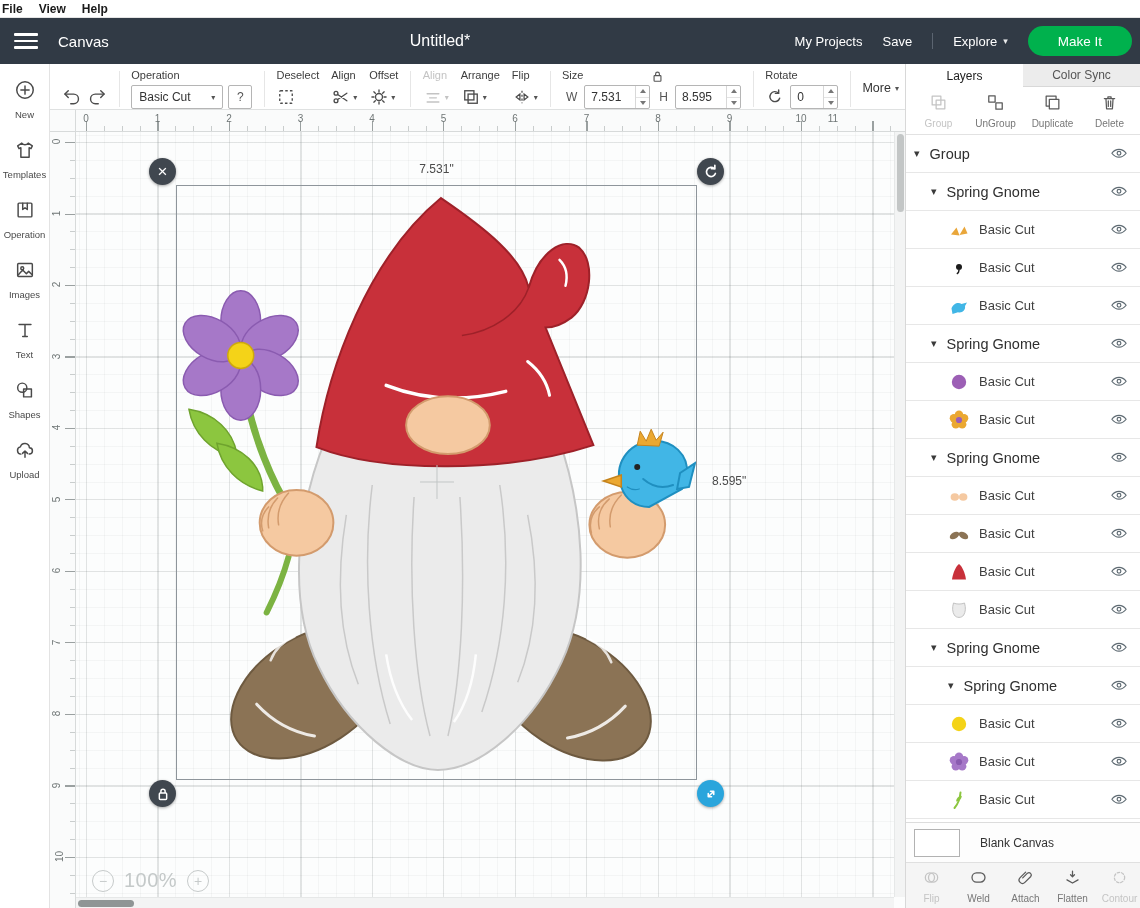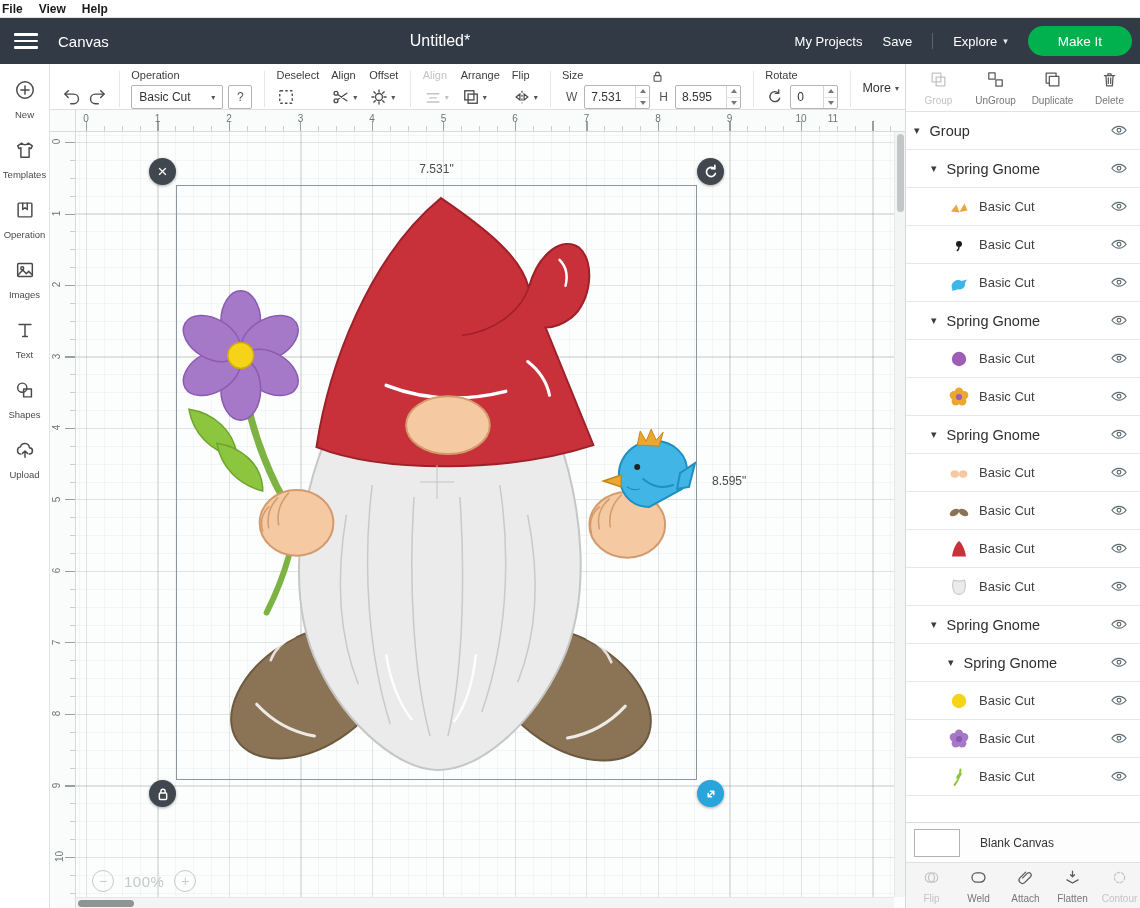--- a/index.html
+++ b/index.html
@@ -86,21 +86,21 @@
   .handle svg{width:22px;height:22px;}
   .h-tl{left:-28px;top:-28px;}
   .h-tr{right:-28px;top:-28px;}
   .h-bl{left:-28px;bottom:-28px;}
   .h-br{right:-28px;bottom:-28px;background:#2aa5dc;}
   .dim-top{position:absolute;top:-24px;left:50%;transform:translateX(-50%);font-size:12px;color:#4a4a4a;}
   .dim-right{position:absolute;top:288px;left:calc(100% + 16px);font-size:12px;color:#4a4a4a;white-space:nowrap;}
 
   .zoom{position:absolute;left:16px;bottom:16px;display:flex;align-items:center;gap:10px;z-index:3;}
   .zoom-btn{width:22px;height:22px;border:1.5px solid #c7cbcb;border-radius:50%;display:flex;align-items:center;justify-content:center;font-size:14px;color:#c7cbcb;cursor:pointer;}
-  .zoom-level{font-size:15px;color:#c4c9c9;letter-spacing:.5px;}
+  .zoom-level{font-size:20px;color:#c4c9c9;letter-spacing:.5px;}
 
   .vscroll{position:absolute;right:0;top:0;bottom:11px;width:11px;background:#f3f4f4;border-left:1px solid #e6e8e8;z-index:3;}
   .vthumb{position:absolute;top:2px;left:2px;width:7px;height:78px;background:#c3c6c6;border-radius:4px;}
   .hscroll{position:absolute;left:0;right:11px;bottom:0;height:11px;background:#f3f4f4;border-top:1px solid #e6e8e8;z-index:3;}
   .hthumb{position:absolute;left:2px;top:2px;height:7px;width:56px;background:#8f9595;border-radius:4px;}
 
   
   .rightpanel{width:235px;border-left:1px solid #d8d8d8;display:flex;flex-direction:column;background:#fff;}
   .rp-tabs{height:23px;display:flex;font-size:12px;flex:none;}
   .rp-tab{flex:1;display:flex;align-items:center;justify-content:center;background:#ececec;color:#555;border-bottom:1px solid #d8d8d8;cursor:pointer;}
@@ -516,20 +516,24 @@
             <div class="vthumb"></div>
           </div>
         <div class="hscroll">
             <div class="hthumb"></div>
           </div>
       </div>
     </div>
   </div>
 
   <aside class="rightpanel">
+    <div class="rp-tabs">
+      <div class="rp-tab active">Layers</div>
+      <div class="rp-tab">Color Sync</div>
+    </div>
     <div class="rp-actions" id="rpactions">
         <div class="rp-action disabled">
           <span class="rp-ic"><svg viewBox="0 0 24 24" fill="none" stroke="currentColor" stroke-width="1.6" stroke-linecap="round" stroke-linejoin="round">
               <rect x="4" y="4" width="11" height="11"></rect>
               <rect x="9" y="9" width="11" height="11"></rect>
             </svg></span>
           <span class="rp-lbl">Group</span>
         </div>
         <div class="rp-action">
           <span class="rp-ic"><svg viewBox="0 0 24 24" fill="none" stroke="currentColor" stroke-width="1.6" stroke-linecap="round" stroke-linejoin="round">

